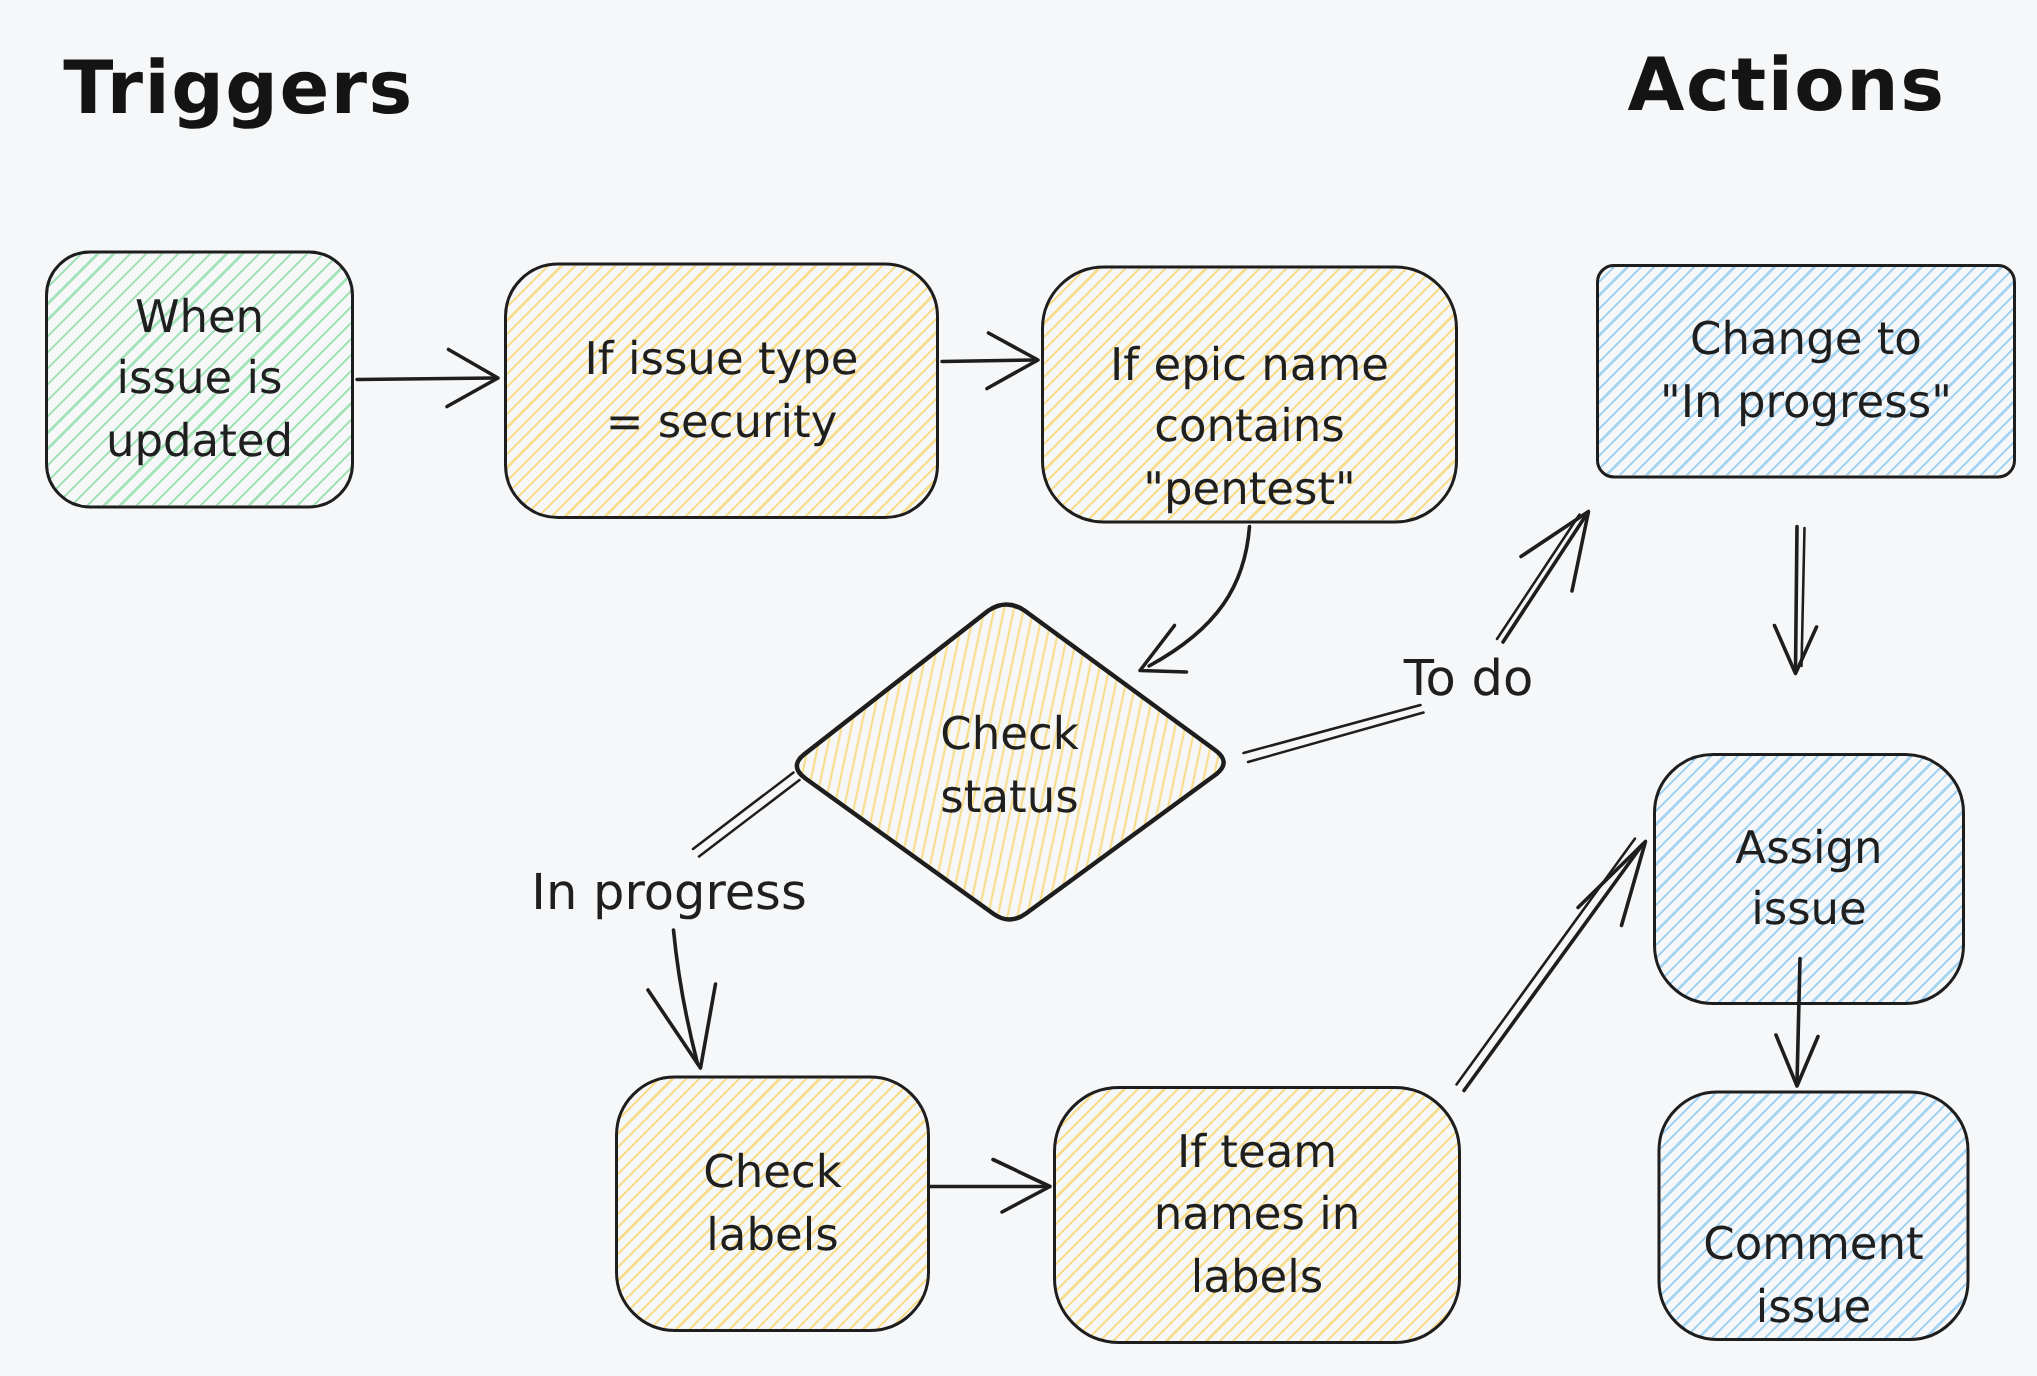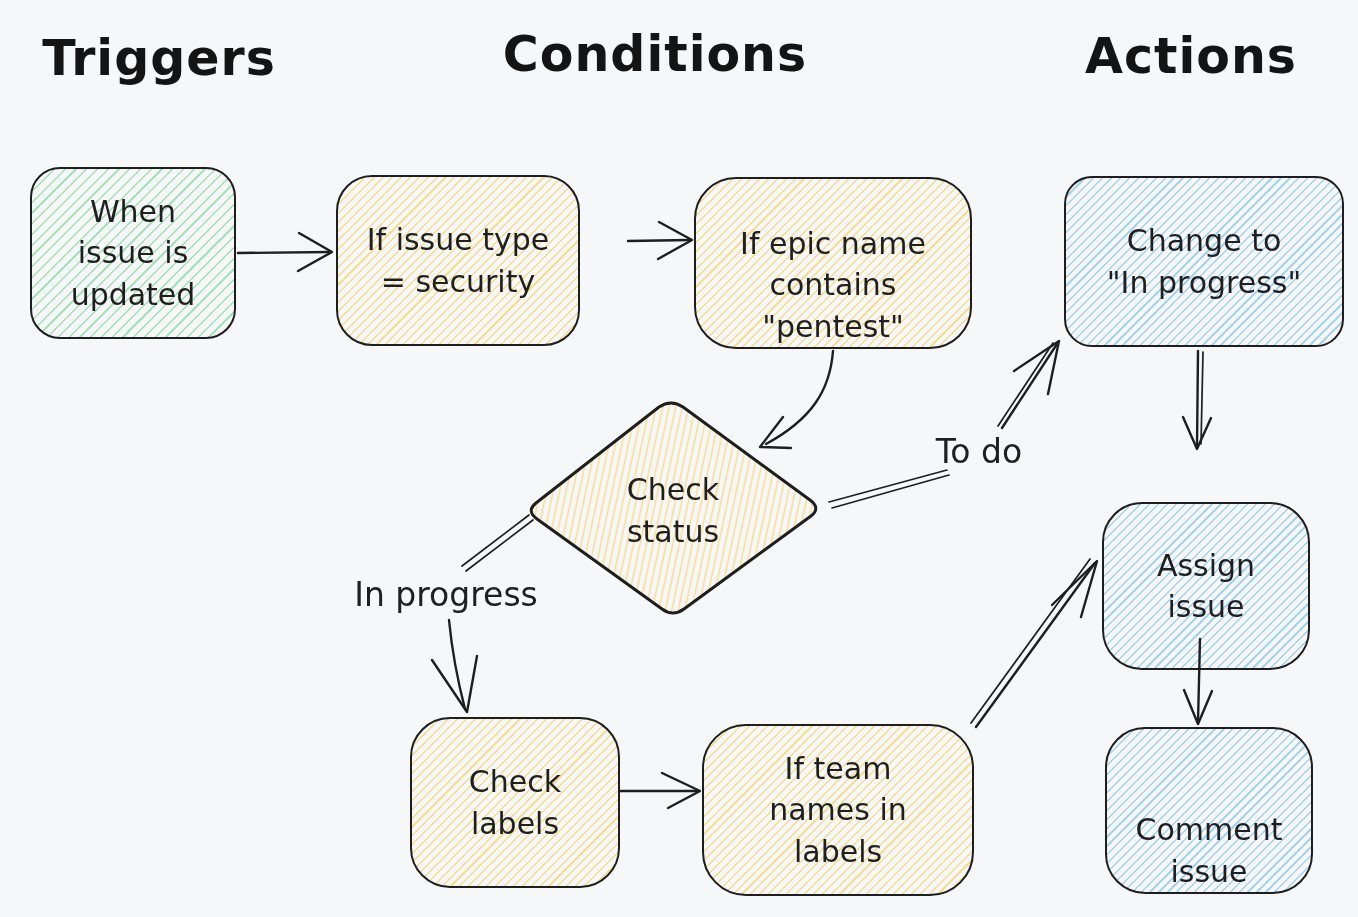--- a/index.html
+++ b/index.html
@@ -93,41 +93,40 @@
     color:var(--c-text);
     z-index:3;
   }
 </style>
 </head>
 <body>
 
 <div class="canvas">
 
   <div class="col-header" style="left:18px;top:30px;width:282px;">Triggers</div>
-  <div class="col-header" style="left:480px;top:26px;width:350px;">Conditions</div>
   <div class="col-header" style="left:1050px;top:28px;width:282px;">Actions</div>
 
   <div class="node hatch-green" style="left:30px;top:167px;width:206px;height:172px;border-radius:30px;">
     <div class="node-label">When
 issue is
 updated</div>
   </div>
 
-  <div class="node hatch-yellow" style="left:336px;top:175px;width:244px;height:171px;">
+  <div class="node hatch-yellow" style="left:336px;top:175px;width:290px;height:171px;">
     <div class="node-label">If issue type
 = security</div>
   </div>
 
   <div class="node hatch-yellow" style="left:694px;top:177px;width:278px;height:172px;border-radius:42px;align-items:flex-end;">
     <div class="node-label">If epic name
 contains
 "pentest"</div>
   </div>
 
-  <div class="node hatch-blue" style="left:1064px;top:176px;width:280px;height:171px;border-radius:28px;">
+  <div class="node hatch-blue" style="left:1064px;top:176px;width:280px;height:143px;border-radius:12px;">
     <div class="node-label">Change to
 "In progress"</div>
   </div>
 
   <div class="node hatch-yellow" style="left:410px;top:717px;width:210px;height:171px;border-radius:40px;">
     <div class="node-label">Check
 labels</div>
   </div>
 
   <div class="node hatch-yellow" style="left:702px;top:724px;width:272px;height:172px;border-radius:44px;">

